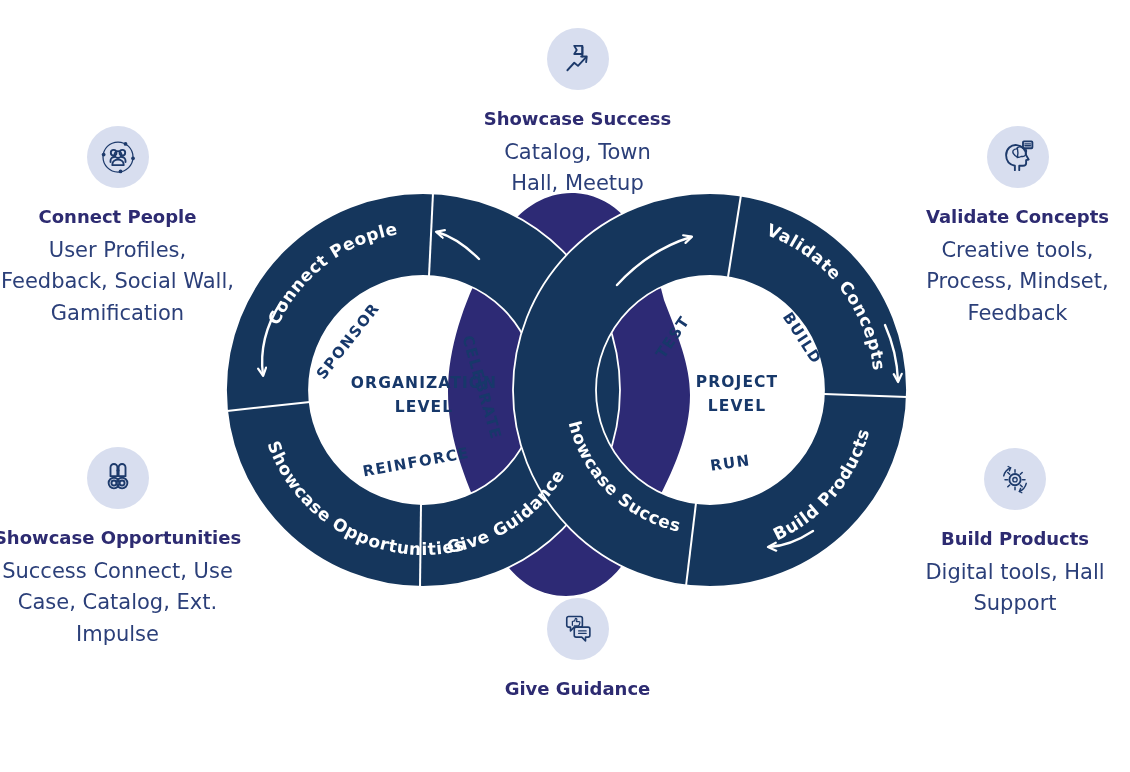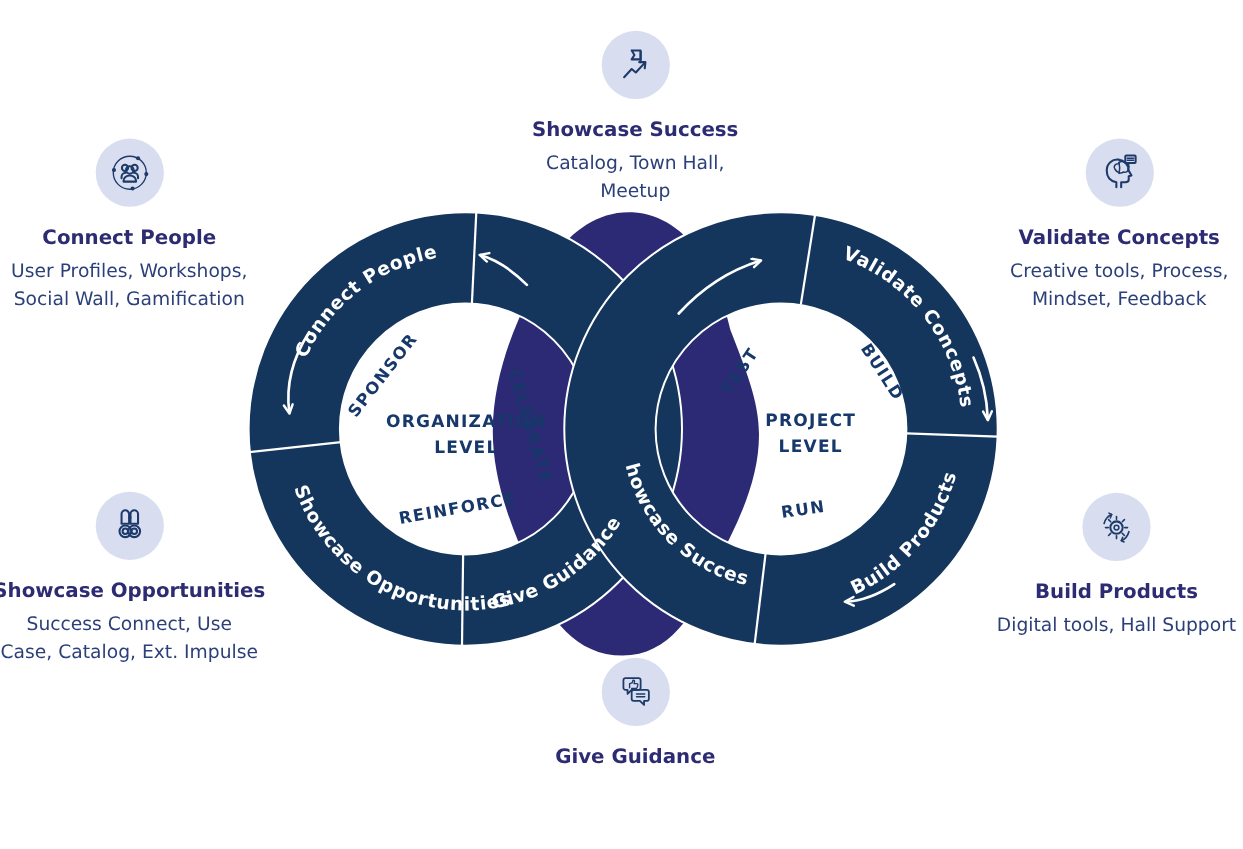--- a/index.html
+++ b/index.html
@@ -11,21 +11,21 @@
   .ring-label{fill:#ffffff;font-family:"DejaVu Sans",sans-serif;font-size:17px;font-weight:600;letter-spacing:.6px;}
   .inner-title{fill:#17386A;font-family:"DejaVu Sans",sans-serif;font-size:15.5px;font-weight:700;letter-spacing:1.1px;}
   .inner-step{fill:#17386A;font-family:"DejaVu Sans",sans-serif;font-size:15px;font-weight:700;letter-spacing:1.4px;}
 
   
   .callout{position:absolute;display:flex;flex-direction:column;align-items:center;text-align:center;}
   .icon-circle{width:62px;height:62px;border-radius:50%;background:#D8DEEF;
                display:flex;align-items:center;justify-content:center;margin-bottom:18px;flex:0 0 auto;}
   .icon-circle svg{width:40px;height:40px;display:block;}
   .callout-title{font-size:18px;font-weight:700;color:#2D2B71;white-space:nowrap;margin-bottom:7px;line-height:1.2;}
-  .callout-desc{font-size:17px;font-weight:400;color:#2B3F79;line-height:1.5;}
+  .callout-desc{font-size:21px;font-weight:400;color:#2B3F79;line-height:1.5;}
 </style>
 </head>
 <body>
 
 <div class="canvas">
 
   <svg class="diagram-svg" width="1130" height="772" viewBox="0 0 1130 772">
     <defs>
       <marker id="ah" markerUnits="userSpaceOnUse" markerWidth="14" markerHeight="14" refX="9" refY="5" orient="auto">
         <path d="M2,1 L10,5 L2,9" fill="none" stroke="#ffffff" stroke-width="2.2" stroke-linecap="round" stroke-linejoin="round"></path>
@@ -134,21 +134,21 @@
         <circle cx="9" cy="28" r="3" fill="#1D3A6B" stroke="none"></circle>
         <circle cx="25" cy="25" r="4.5"></circle>
         <circle cx="39" cy="25" r="4.5"></circle>
         <path d="M20,40 v-2 a6,6 0 0 1 6,-6"></path>
         <path d="M44,40 v-2 a6,6 0 0 0 -6,-6"></path>
         <circle cx="32" cy="28" r="5.5"></circle>
         <path d="M23,45 v-1.5 a9,7.5 0 0 1 18,0 V45 Z"></path>
       </svg>
     </div>
     <div class="callout-title">Connect People</div>
-    <div class="callout-desc">User Profiles, Workshops, Social Wall, Gamification</div>
+    <div class="callout-desc">User Profiles, Feedback, Social Wall, Gamification</div>
   </div>
 
   <div class="callout" style="left:905px;top:126px;width:225px;">
     <div class="icon-circle">
       <svg viewBox="0 0 64 64" fill="none" stroke="#1D3A6B" stroke-width="3" stroke-linecap="round" stroke-linejoin="round">
         <path d="M27,53 v-7 c-8,-2 -14,-8 -14,-17 c0,-10 8,-17 17,-16 c8,1 15,7 15,16 l4,7 -4,1 v5 c0,3 -2,4 -5,4 h-6 v7"></path>
         <path d="M25,27 c-3,-4 0,-8 5,-8 c1,-4 8,-4 10,-1 c5,-1 7,5 4,8 c1,4 -3,6 -7,5 c-3,3 -9,1 -12,-4 z" stroke-width="2.2"></path>
         <path d="M31,18 c1,4 1,10 0,15" stroke-width="2.2"></path>
         <rect x="40" y="7" width="15" height="11" rx="1.5"></rect>
         <path d="M43,11 h9 M43,14 h9" stroke-width="2.2"></path>

